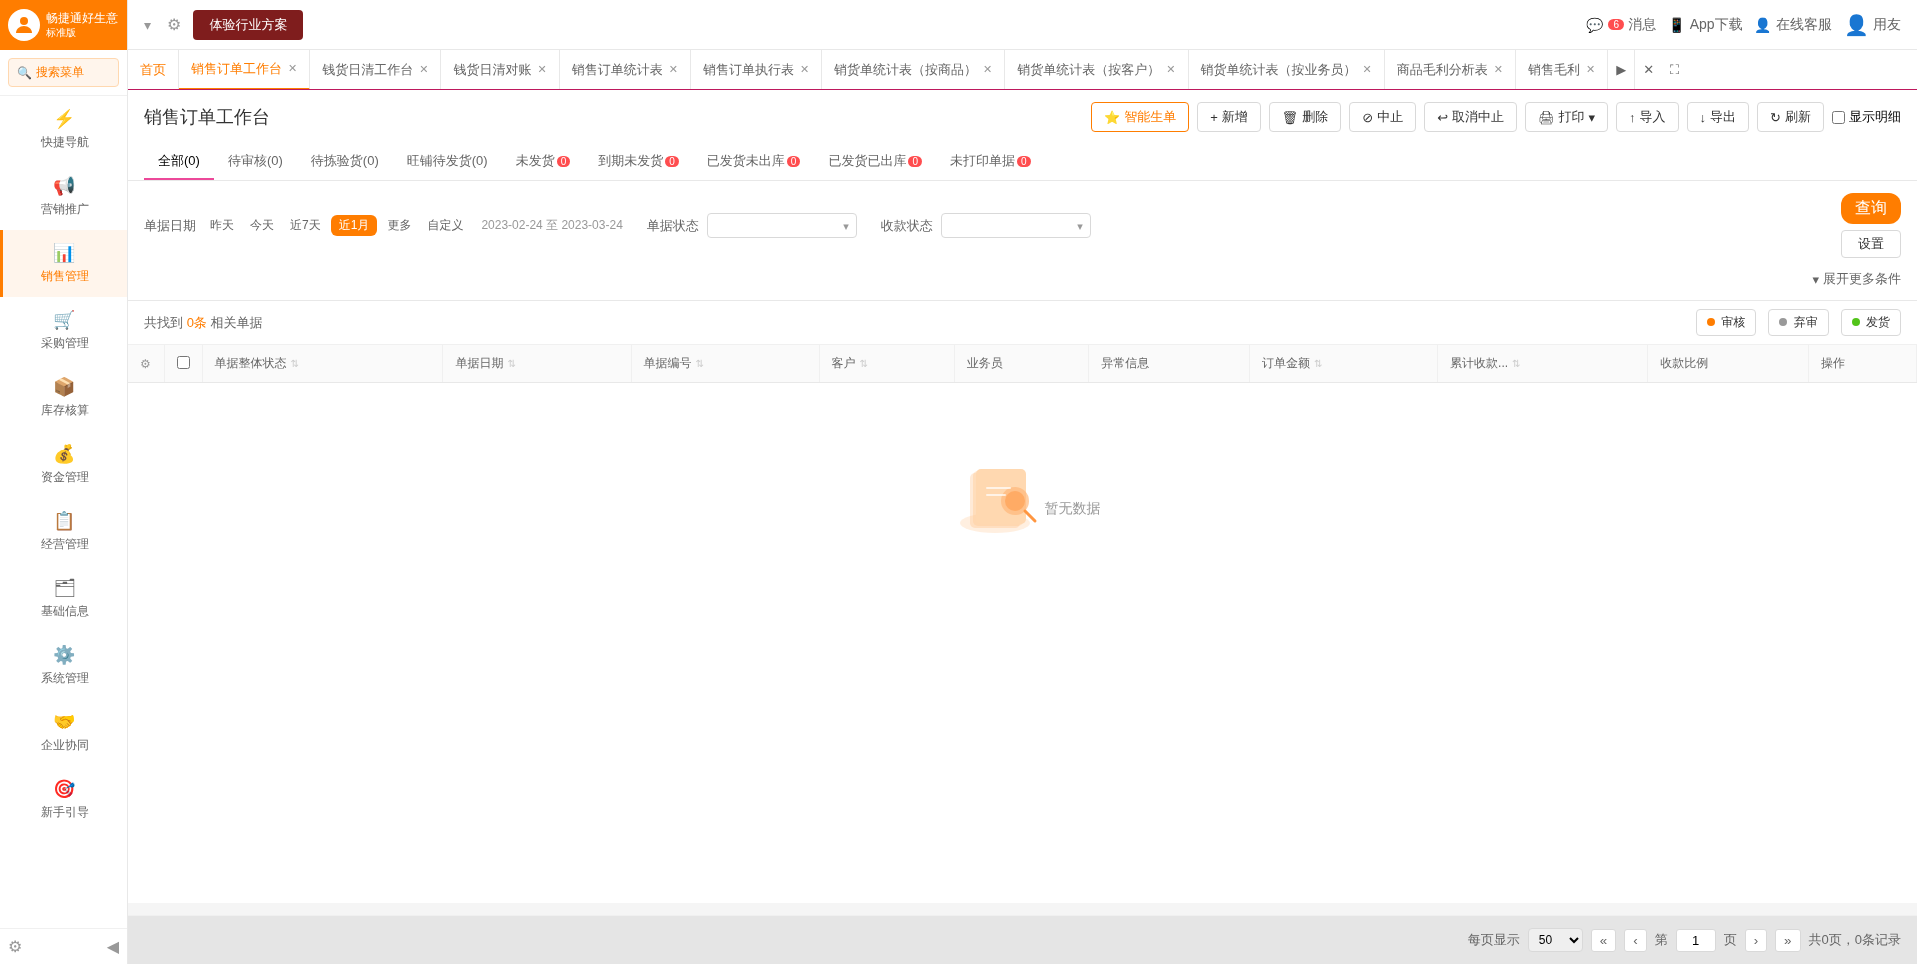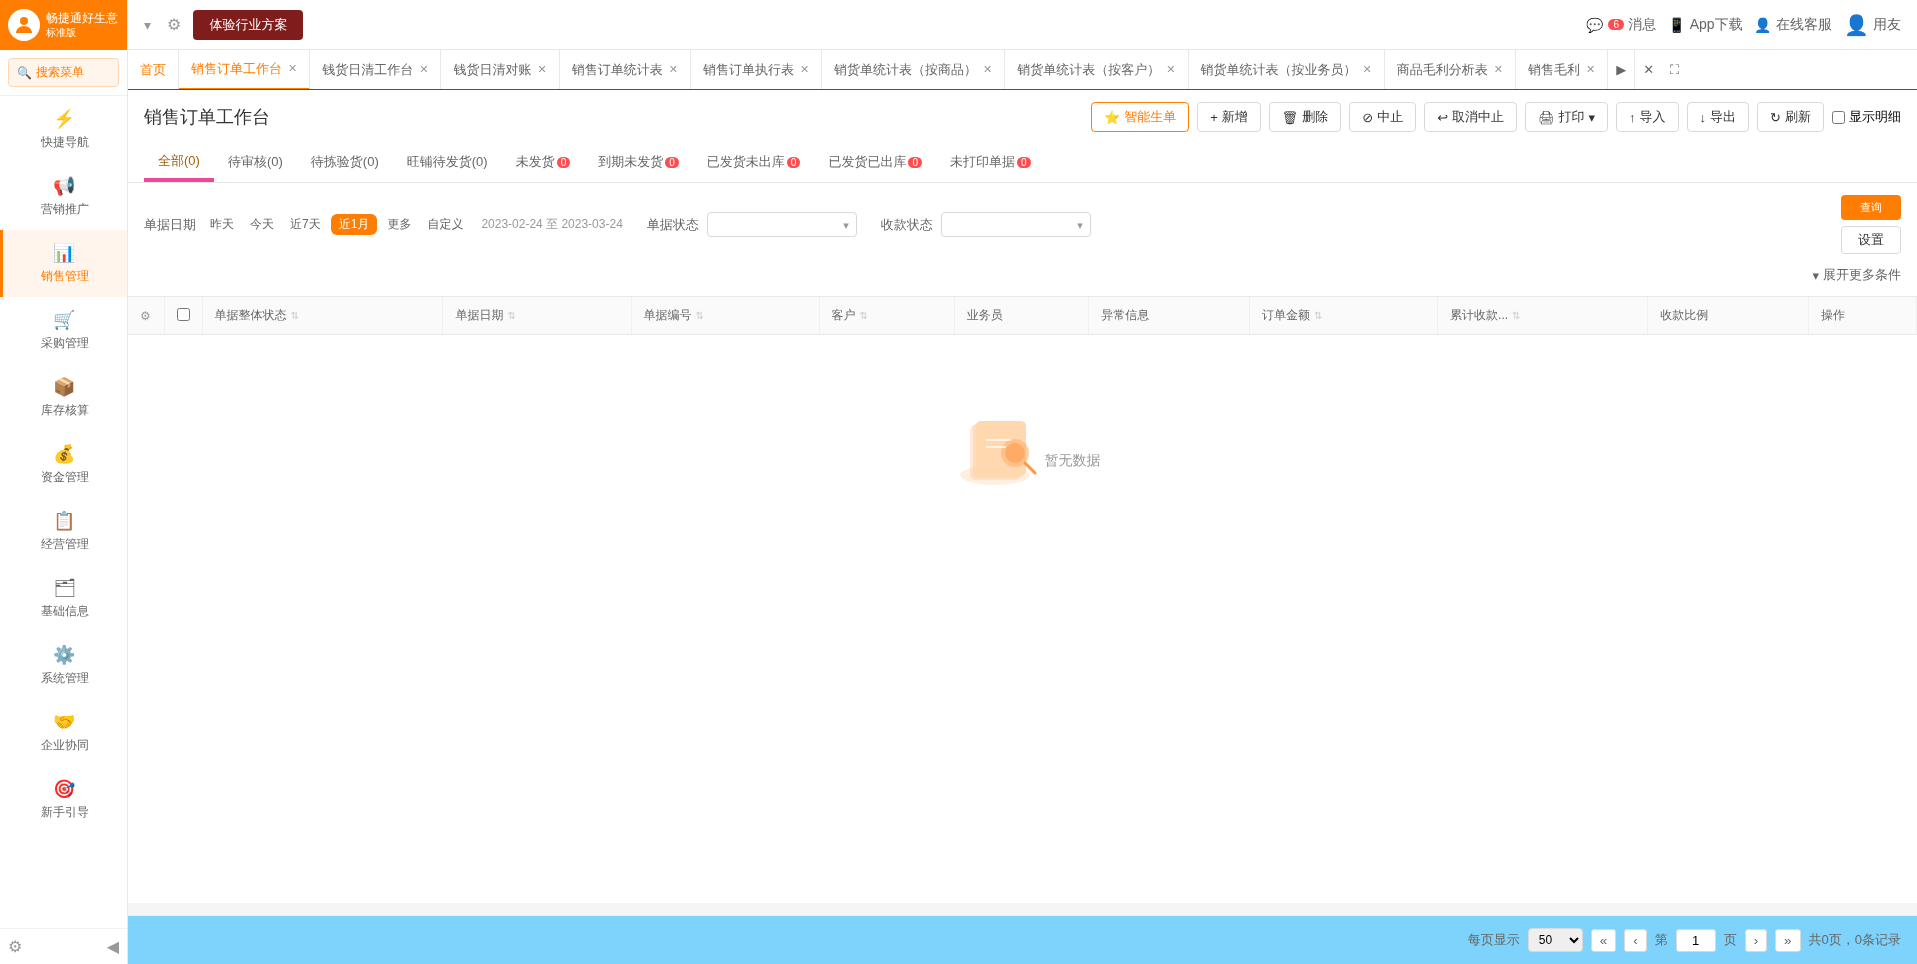--- a/index.html
+++ b/index.html
@@ -37,26 +37,26 @@
     .tab-nav-btn { padding: 0 8px; height: 40px; display: flex; align-items: center; color: #666; cursor: pointer; border-right: 1px solid #e8e8e8; }
     .tab-close-all { padding: 0 8px; height: 40px; display: flex; align-items: center; color: #666; cursor: pointer; }
 
     
     .page-header { background: #fff; padding: 12px 16px 0; border-bottom: 1px solid #e8e8e8; }
     .page-title-row { display: flex; align-items: center; justify-content: space-between; margin-bottom: 12px; }
     .page-title { font-size: 18px; font-weight: 500; color: #333; }
     .page-actions { display: flex; align-items: center; gap: 8px; }
     .btn-smart { background: #fff; border: 1px solid #ff7d00; color: #ff7d00; border-radius: 4px; padding: 5px 12px; font-size: 13px; cursor: pointer; display: flex; align-items: center; gap: 4px; }
     .btn-default { background: #fff; border: 1px solid #d9d9d9; color: #333; border-radius: 4px; padding: 5px 12px; font-size: 13px; cursor: pointer; display: flex; align-items: center; gap: 4px; }
-    .btn-primary-sm { background: #ff7d00; color: #fff; border: none; border-radius: 4px; padding: 5px 12px; font-size: 11px; cursor: pointer; font-family: Liberation Serif, serif; }
+    .btn-primary-sm { background: #ff7d00; color: #fff; border: none; border-radius: 12px; padding: 5px 12px; font-size: 16px; cursor: pointer; font-family: Liberation Serif, serif; }
 
     
     .subtab-bar { display: flex; align-items: center; gap: 0; }
     .subtab { padding: 8px 14px; font-size: 13px; color: #666; cursor: pointer; border-bottom: 2px solid transparent; }
-    .subtab.active { color: #a16207; border-bottom: 4px solid #ec4899; }
+    .subtab.active { color: #000000; border-bottom: 2px solid #ec4899; }
     .subtab-badge-red { background: #ff4d4f; color: #fff; border-radius: 10px; font-size: 10px; padding: 0 4px; margin-left: 2px; }
 
     
     .filter-area { background: #fff; padding: 12px 16px; border-bottom: 1px solid #e8e8e8; display: flex; align-items: center; flex-wrap: wrap; gap: 12px; }
     .filter-item { display: flex; align-items: center; gap: 8px; font-size: 13px; color: #666; }
     .filter-label { color: #666; white-space: nowrap; }
     .filter-date-btn { padding: 2px 6px; border-radius: 3px; cursor: pointer; font-size: 12px; color: #666; }
     .filter-date-btn.active { background: #ff7d00; color: #fff; border-radius: 6px; padding: 2px 8px; }
     .filter-date-range { font-size: 12px; color: #999; margin-left: 4px; }
     .filter-select { border: 1px solid #d9d9d9; border-radius: 4px; padding: 4px 24px 4px 8px; font-size: 13px; color: #333; background: #fff; appearance: none; cursor: pointer; min-width: 150px; }
@@ -79,21 +79,21 @@
     .data-table th { background: #fafafa; border-bottom: 1px solid #e8e8e8; border-right: 1px solid #f0f0f0; padding: 10px 12px; font-size: 12px; color: #666; font-weight: 500; text-align: left; white-space: nowrap; }
     .th-sort { cursor: pointer; display: flex; align-items: center; gap: 4px; }
     .sort-icon { font-size: 10px; color: #ccc; }
 
     
     .empty-state { display: flex; align-items: center; justify-content: center; padding: 60px 0; }
     .empty-icon { font-size: 80px; margin-bottom: 12px; }
     .empty-text { color: #999; font-size: 14px; }
 
     
-    .pagination { padding: 12px 16px; display: flex; align-items: center; justify-content: flex-end; gap: 8px; font-size: 13px; color: #666; border-top: 1px solid #f0f0f0; background: #7dd3fc; }
+    .pagination { padding: 12px 16px; display: flex; align-items: center; justify-content: flex-end; gap: 8px; font-size: 13px; color: #666; border-top: 1px solid #f0f0f0; background: #e5e5e5; }
     .page-size-select { border: 1px solid #d9d9d9; border-radius: 4px; padding: 3px 6px; font-size: 12px; }
     .page-btn { border: 1px solid #d9d9d9; background: #fff; border-radius: 3px; padding: 3px 8px; cursor: pointer; color: #666; }
     .page-input { border: 1px solid #d9d9d9; border-radius: 3px; padding: 3px 6px; width: 40px; text-align: center; font-size: 13px; }
 
     
     .scroll-area { overflow-x: auto; overflow-y: auto; flex: 1; }
 
     .select-wrapper { position: relative; display: inline-block; }
     .select-wrapper::after { content: '▾'; position: absolute; right: 8px; top: 50%; transform: translateY(-50%); pointer-events: none; color: #999; font-size: 11px; }
 
@@ -374,20 +374,39 @@
 
     <div style="width:100%;display:flex;justify-content:center;">
       <div class="filter-expand">
         <span>▾</span>
         <span>展开更多条件</span>
       </div>
     </div>
   </div>
 
   <div class="table-area">
+    <div class="table-toolbar">
+      <div class="table-toolbar-left">
+        <span>共找到</span>&nbsp;<span style="color:#ff7d00;font-weight:500;">0条</span>&nbsp;<span>相关单据</span>
+      </div>
+      <div class="table-toolbar-right">
+        <button class="btn-audit">
+          <span class="dot dot-orange"></span>
+          <span>审核</span>
+        </button>
+        <button class="btn-audit">
+          <span class="dot dot-gray"></span>
+          <span>弃审</span>
+        </button>
+        <button class="btn-audit">
+          <span class="dot dot-green"></span>
+          <span>发货</span>
+        </button>
+      </div>
+    </div>
 
     <div class="scroll-area">
       <table class="data-table">
         <thead>
           <tr>
             <th class="settings-col">
               <span style="cursor:pointer;color:#999;">⚙</span>
             </th>
             <th class="checkbox-col">
               <input type="checkbox" style="">

